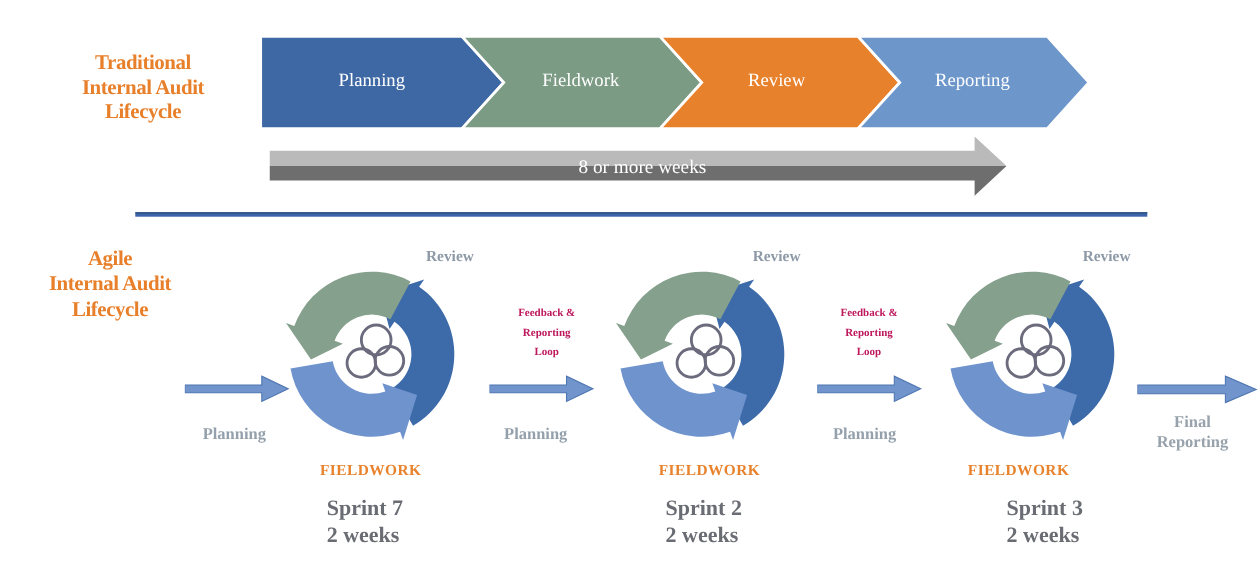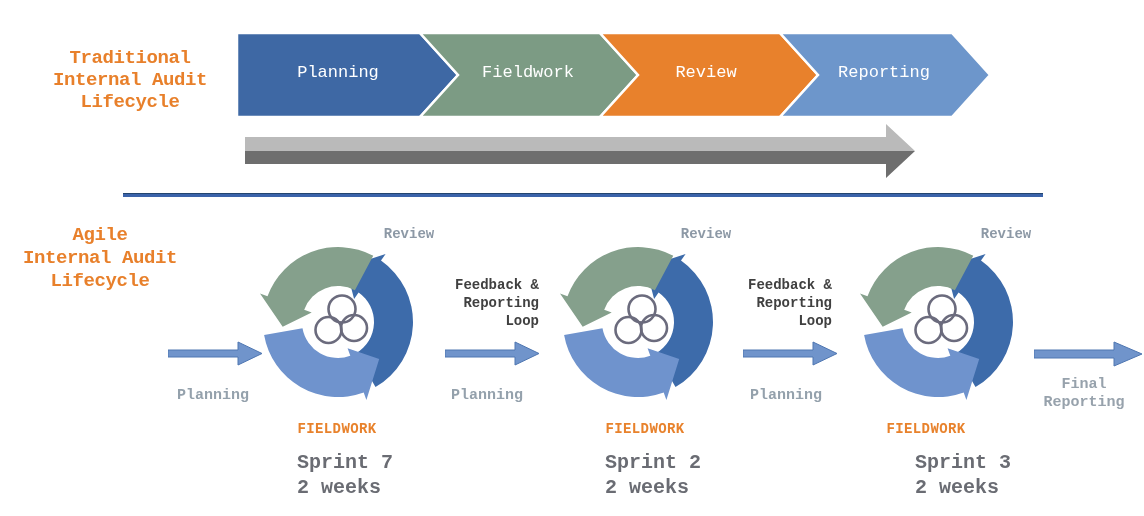--- a/index.html
+++ b/index.html
@@ -1,18 +1,18 @@
 <!DOCTYPE html>
 <html><head>
 <meta charset="utf-8">
 <style>
   html,body{margin:0;padding:0;background:#ffffff;}
   #stage{
     position:relative;width:1144px;height:516px;background:#ffffff;
-    font-family:Liberation Mono, monospace;overflow:hidden;
+    font-family:Liberation Serif, serif;overflow:hidden;
   }
   .abs{position:absolute;}
   .ctr{transform:translateX(-50%);text-align:center;}
   .prelines{white-space:pre-line;}
 
   .side-title{
     width:220px;text-align:center;font-weight:bold;font-size:19px;line-height:22px;
     letter-spacing:-0.4px;color:#E8802B;white-space:pre-line;
   }
   #trad-title{left:20px;top:47px;}
@@ -24,21 +24,21 @@
   .stage-label{top:63px;font-size:17px;color:#ffffff;font-weight:normal;white-space:nowrap;}
 
   #timeline-svg{left:245px;top:124px;}
   #duration-label{left:434px;top:141px;width:300px;text-align:center;font-size:17.5px;color:#ffffff;white-space:nowrap;}
 
   #divider{left:123px;top:193px;width:920px;height:3px;background:#3B63AA;border-top:1px solid #23456F;}
 
   .cycle{top:237px;}
   .flow-arrow{top:341px;}
   .review-label{top:226px;font-size:14px;font-weight:bold;color:#8D99A6;white-space:nowrap;}
-  .loop-label{top:276px;font-size:14px;font-weight:bold;line-height:18px;color:#404040;text-align:right;}
+  .loop-label{top:276px;font-size:10px;font-weight:bold;line-height:18px;color:#be185d;}
   .planning-label{top:387px;font-size:15px;font-weight:bold;color:#94A1AC;white-space:nowrap;}
   .fieldwork-label{top:421px;font-size:14px;font-weight:bold;letter-spacing:0.4px;color:#E8822C;white-space:nowrap;}
   .sprint-block{top:450px;font-size:20px;font-weight:bold;line-height:25px;color:#6A6C73;white-space:nowrap;}
   #reevaluate-label{top:274px;font-size:15.5px;font-weight:bold;line-height:18.5px;color:#6489C0;}
   #final-reporting-label{top:376px;font-size:15px;font-weight:bold;line-height:17.5px;color:#97A2AC;}
 </style>
 </head>
 <body>
 
 <div id="stage">
@@ -79,20 +79,21 @@
 
   <div class="abs ctr stage-label" style="left:338px">Planning</div>
   <div class="abs ctr stage-label" style="left:528px">Fieldwork</div>
   <div class="abs ctr stage-label" style="left:706px">Review</div>
   <div class="abs ctr stage-label" style="left:884px">Reporting</div>
 
   <svg class="abs" id="timeline-svg" width="675" height="56" viewBox="0 0 675 56">
     <polygon points="0,13 641,13 641,0 670,27 641,27 0,27" fill="#BABABA"></polygon>
     <polygon points="0,27 641,27 670,27 641,54 641,40 0,40" fill="#6E6E6E"></polygon>
   </svg>
+  <div class="abs" id="duration-label">8 or more weeks</div>
 
   <div class="abs" id="divider"></div>
 
   <svg class="abs flow-arrow" style="left:168px" width="96" height="26" viewBox="0 0 96 26">
       <use href="#flow-arrow-def"></use>
     </svg>
   <svg class="abs flow-arrow" style="left:445px" width="96" height="26" viewBox="0 0 96 26">
       <use href="#flow-arrow-def"></use>
     </svg>
   <svg class="abs flow-arrow" style="left:743px" width="96" height="26" viewBox="0 0 96 26">

